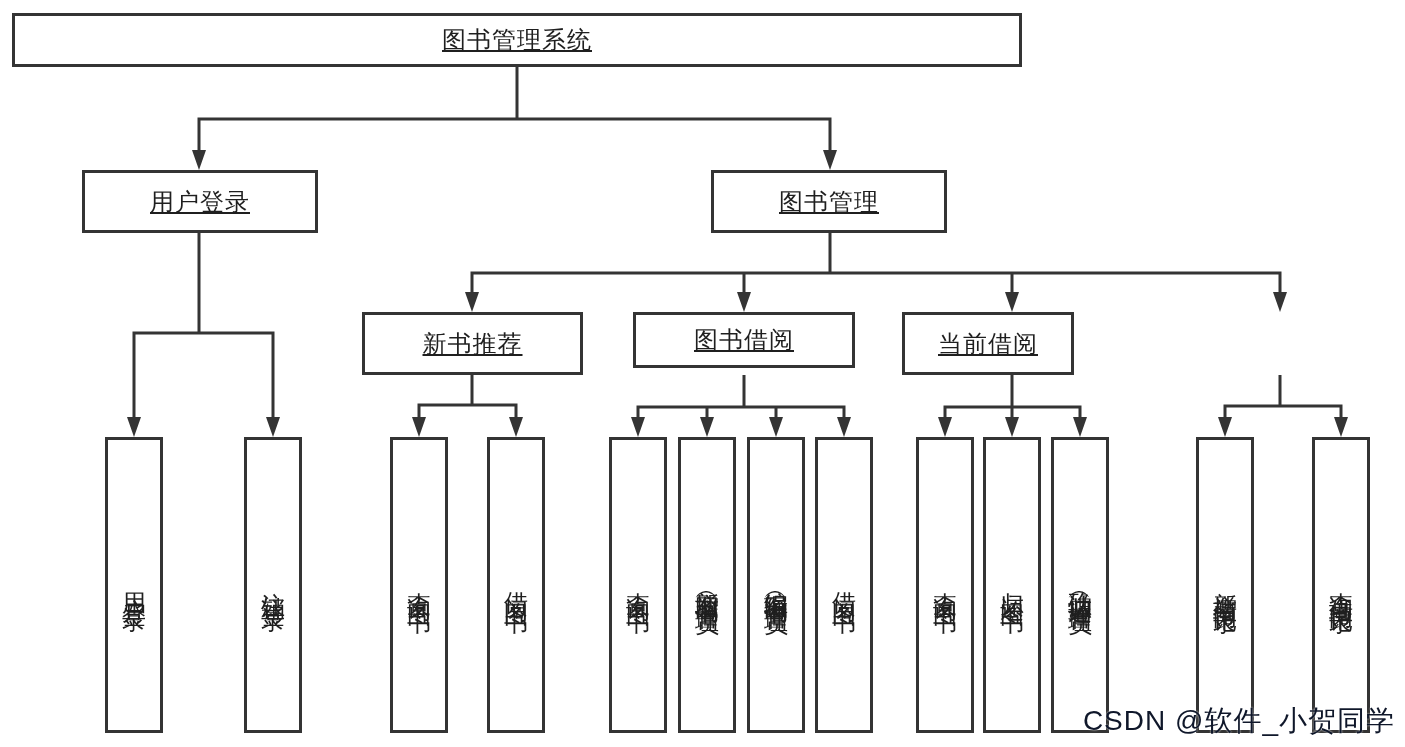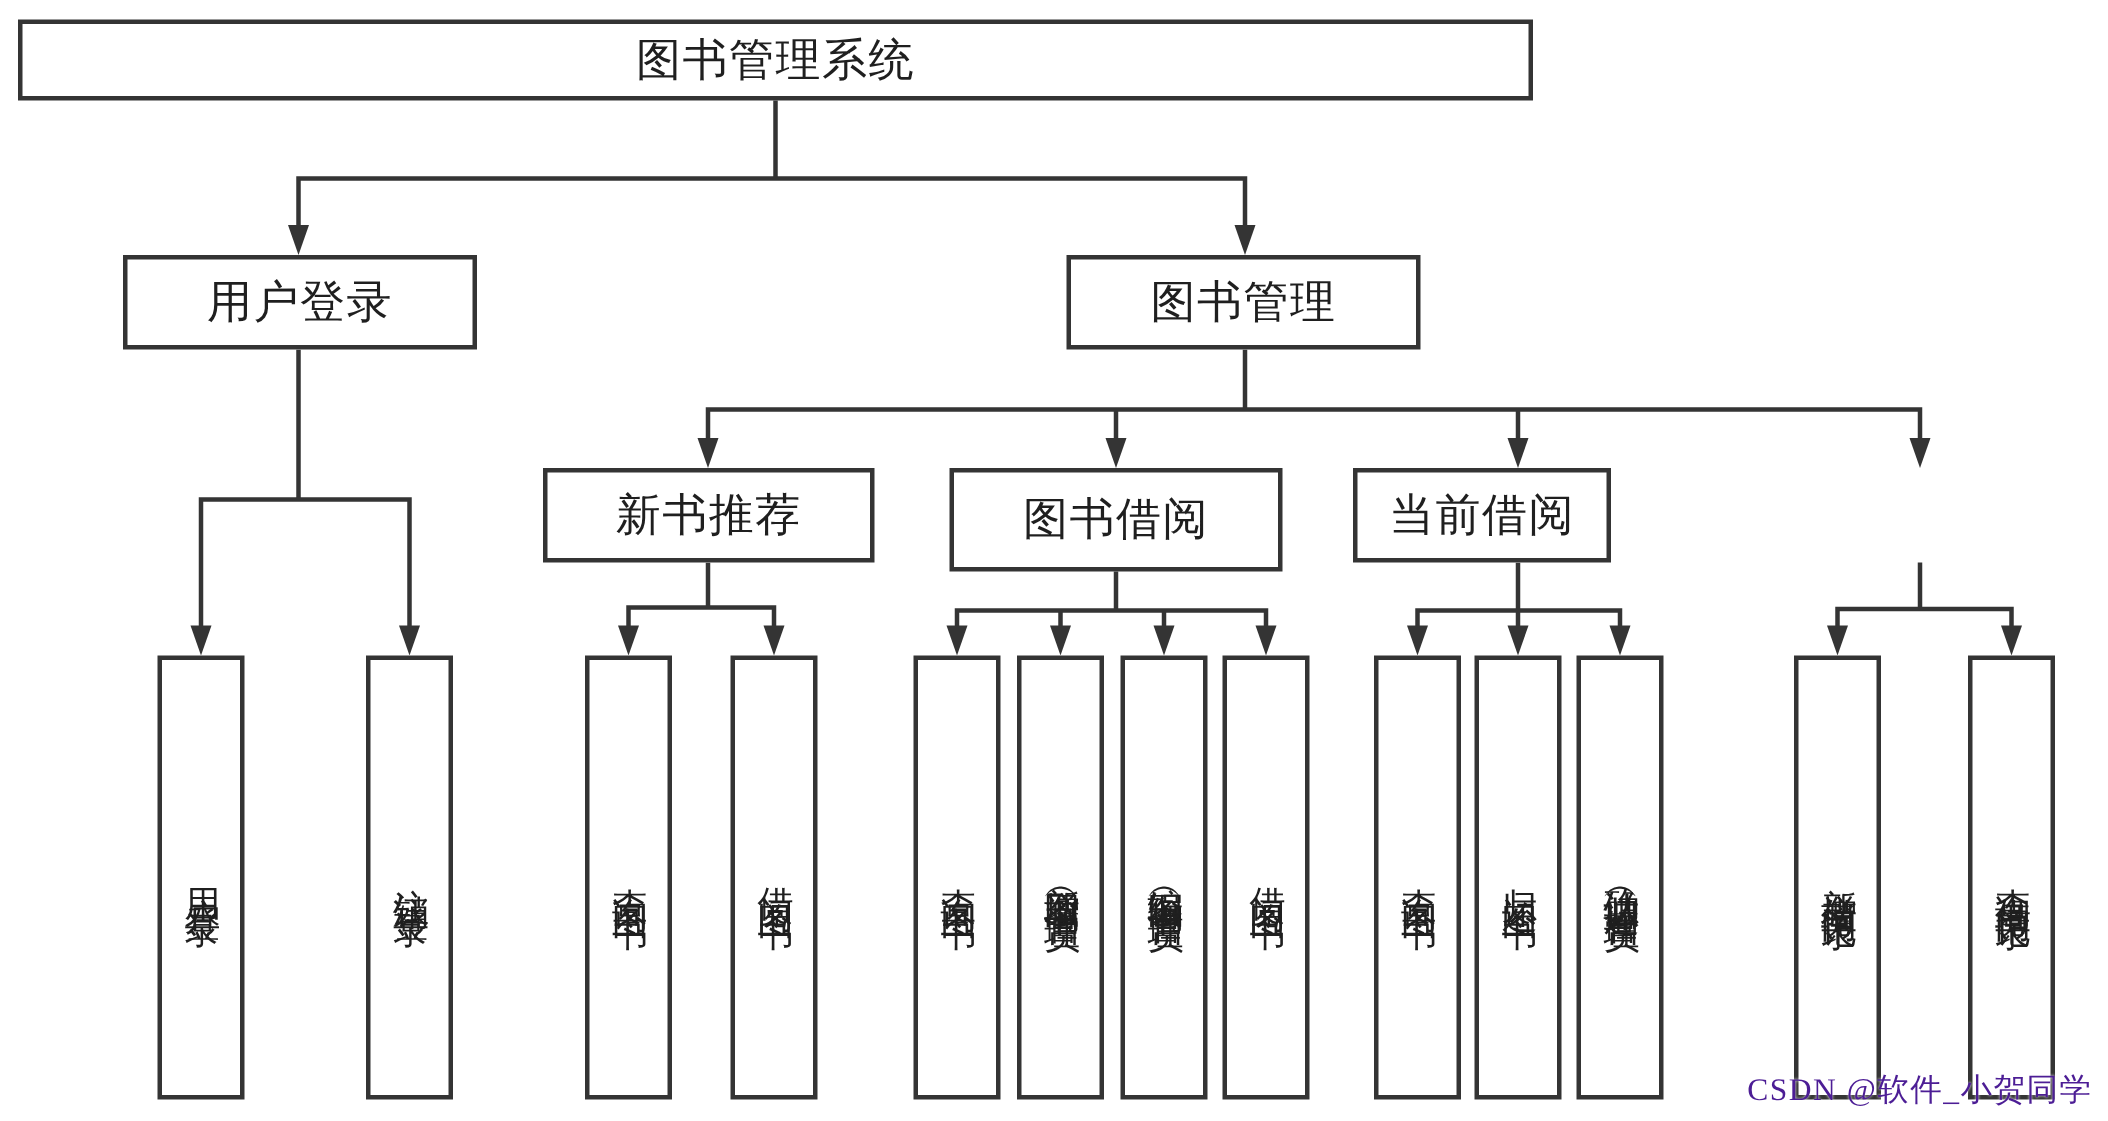--- a/index.html
+++ b/index.html
@@ -8,30 +8,29 @@
     font-family:"Liberation Sans","DejaVu Sans",sans-serif;
   }
   .connectors{position:absolute;left:0;top:0;width:1405px;height:747px;}
   .connectors path{fill:none;stroke:#343434;stroke-width:3;}
   .connectors polygon{fill:#343434;stroke:none;}
   .node{
     position:absolute;box-sizing:border-box;background:#ffffff;
     border:3px solid #343434;color:#1f1f1f;
     display:flex;align-items:center;justify-content:center;
   }
-  .hlabel{font-size:30px;letter-spacing:1px;white-space:nowrap;}
+  .hlabel{font-size:24px;letter-spacing:1px;white-space:nowrap;text-decoration:underline;}
   .vlabel{
     writing-mode:vertical-rl;
     font-size:24px;line-height:1;letter-spacing:6px;white-space:nowrap;
   }
   .watermark{
     position:absolute;right:10px;bottom:7px;z-index:5;
-    font-size:21px;letter-spacing:1px;color:#4c1d95;
+    font-size:28px;letter-spacing:1px;color:#0f172a;
     text-shadow:0 0 2px #ffffff;
-    font-family:Liberation Serif, serif;
   }
 </style>
 </head>
 <body>
 
 <div class="canvas">
 
   <svg class="connectors" viewBox="0 0 1405 747" xmlns="http://www.w3.org/2000/svg">
 
     <path d="M517 66 V119 M199 155 V119 H830 V155"></path>
@@ -76,21 +75,21 @@
   <div class="node" style="left:82px;top:170px;width:236px;height:63px;">
     <span class="hlabel">用户登录</span>
   </div>
   <div class="node" style="left:711px;top:170px;width:236px;height:63px;">
     <span class="hlabel">图书管理</span>
   </div>
 
   <div class="node" style="left:362px;top:312px;width:221px;height:63px;">
     <span class="hlabel">新书推荐</span>
   </div>
-  <div class="node" style="left:633px;top:312px;width:222px;height:69px;">
+  <div class="node" style="left:633px;top:312px;width:222px;height:56px;">
     <span class="hlabel">图书借阅</span>
   </div>
   <div class="node" style="left:902px;top:312px;width:172px;height:63px;">
     <span class="hlabel">当前借阅</span>
   </div>
 
   <div class="node" style="left:105px;top:437px;width:58px;height:296px;">
     <span class="vlabel">用户登录</span>
   </div>
   <div class="node" style="left:244px;top:437px;width:58px;height:296px;">

